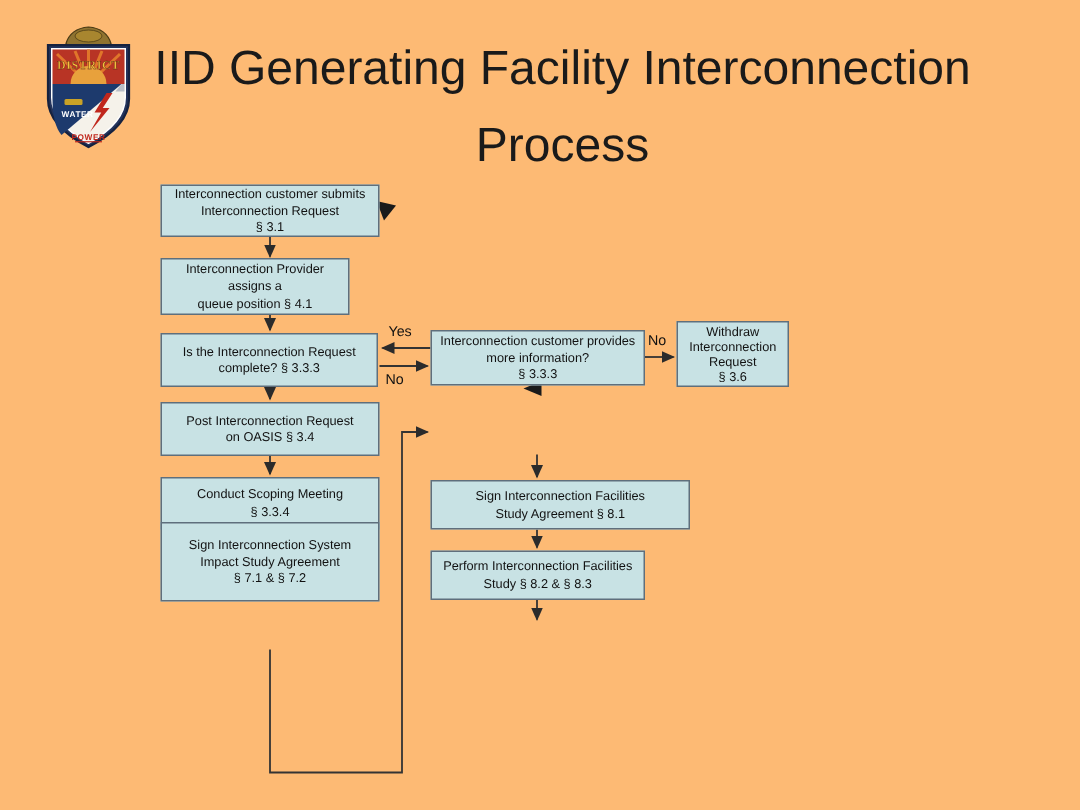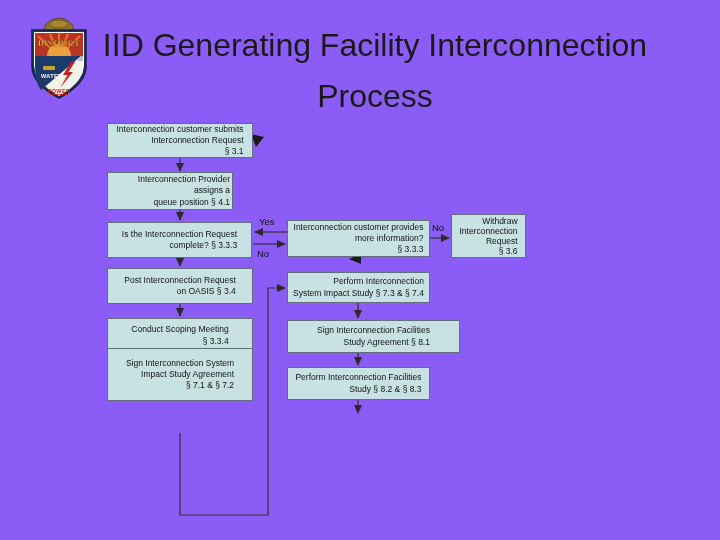--- a/index.html
+++ b/index.html
@@ -1,27 +1,27 @@
 <!DOCTYPE html>
 <html><head>
 <meta charset="utf-8">
 <style>
   html,body{margin:0;padding:0;background:#ffffff;}
   #slide{
-    position:relative;width:720px;height:540px;background:#8b5cf6;
+    position:relative;width:720px;height:540px;background:#fdba74;
     font-family:"Liberation Sans",sans-serif;overflow:hidden;
   }
   #title{
     position:absolute;left:85px;top:20px;width:580px;
     text-align:center;color:#1a1a1a;font-size:32px;line-height:1.6;
   }
   .fbox{
     position:absolute;background:#c8e2e4;border:1px solid #5f6f7c;
     display:flex;align-items:center;justify-content:center;
-    text-align:right;white-space:pre-line;
+    text-align:center;white-space:pre-line;
     font-size:8.5px;line-height:1.3;color:#111111;
     box-sizing:border-box;padding:1px 2px;z-index:2;
   }
   .fbox.bold{font-weight:normal;}
   .fbox.tight{line-height:1.18;}
   .lbl{
     position:absolute;font-size:9.5px;color:#111111;z-index:3;
   }
   #connectors{position:absolute;left:0;top:0;z-index:1;}
   #logo{position:absolute;left:30px;top:14px;z-index:2;}
@@ -124,22 +124,20 @@
 § 3.3.4</div>
 
   <div class="fbox" style="left:107px;top:348px;width:146px;height:53px">Sign Interconnection System
 Impact Study Agreement
 § 7.1 &amp; § 7.2</div>
 
   <div class="fbox" style="left:287px;top:220px;width:143px;height:37px">Interconnection customer provides
 more information?
 § 3.3.3</div>
 
-  <div class="fbox" style="left:287px;top:272px;width:143px;height:31px">Perform Interconnection
-System Impact Study § 7.3 &amp; § 7.4</div>
 
   <div class="fbox" style="left:287px;top:320px;width:173px;height:33px">Sign Interconnection Facilities
 Study Agreement § 8.1</div>
 
   <div class="fbox" style="left:287px;top:367px;width:143px;height:33px">Perform Interconnection Facilities
 Study § 8.2 &amp; § 8.3</div>
 
 
   <div class="fbox bold tight" style="left:451px;top:214px;width:75px;height:44px">Withdraw
 Interconnection

